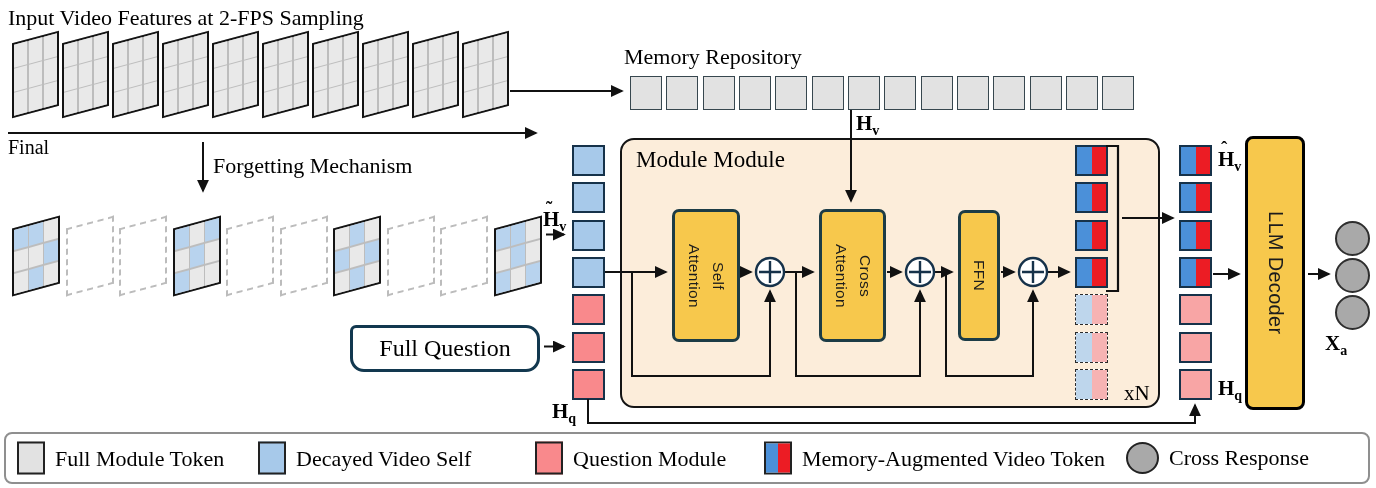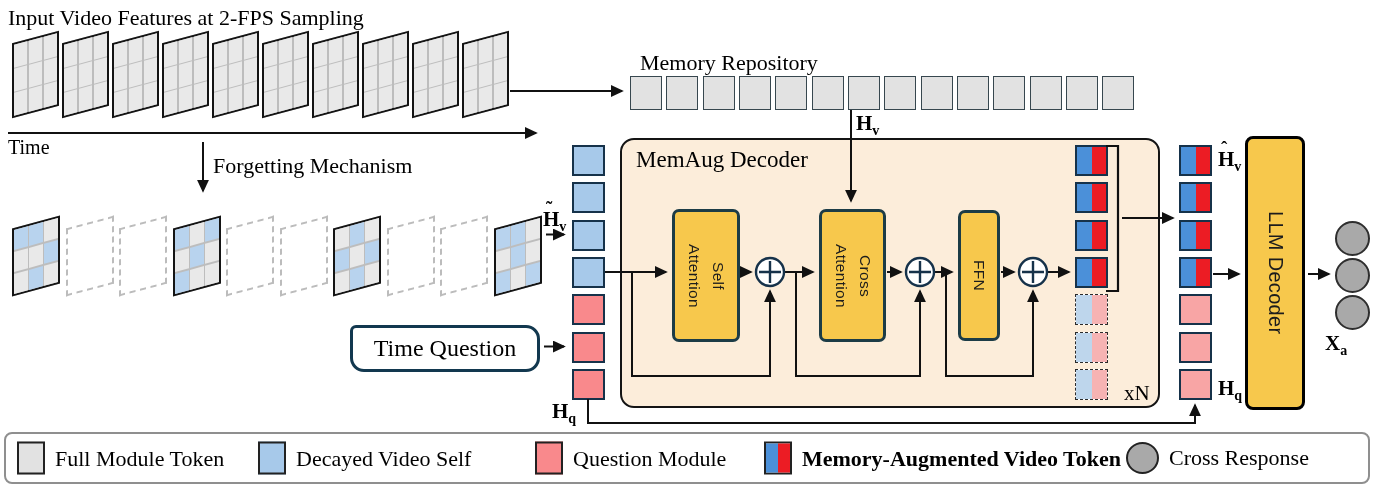--- a/index.html
+++ b/index.html
@@ -81,23 +81,23 @@
   .li-icon.response{width:33px;height:32px;border-radius:50%;background:#a9a9a9;}
 
   svg.wires{position:absolute;left:0;top:0;z-index:5;pointer-events:none;}
 </style>
 </head>
 <body>
 
 <div class="canvas">
 
   <div class="lbl" style="left:8px;top:5px;font-size:22px;">Input Video Features at 2-FPS Sampling</div>
-  <div class="lbl" style="left:8px;top:136px;font-size:20px;">Time</div>
+  <div class="lbl" style="left:8px;top:136px;font-size:20px;">Final</div>
   <div class="lbl" style="left:213px;top:153px;font-size:22px;">Forgetting Mechanism</div>
-  <div class="lbl" style="left:640px;top:44px;font-size:22px;margin-top:6px;">Memory Repository</div>
+  <div class="lbl" style="left:624px;top:44px;font-size:22px;">Memory Repository</div>
 
   <div class="abs" id="full-frames-row">
       <div class="frame" style="left: 12px; top: 37px;">
         <div class="cell"></div>
         <div class="cell"></div>
         <div class="cell"></div>
         <div class="cell"></div>
         <div class="cell"></div>
         <div class="cell"></div>
         <div class="cell"></div>
@@ -269,21 +269,21 @@
       <div class="memsq"></div>
       <div class="memsq"></div>
       <div class="memsq"></div>
       <div class="memsq"></div>
       <div class="memsq"></div>
       <div class="memsq"></div>
       <div class="memsq"></div>
     </div>
 
   <div class="module"></div>
-  <div class="module-title">MemAug Decoder</div>
+  <div class="module-title">Module Module</div>
   <div class="xn">xN</div>
 
   <div class="block" style="left:672px;top:209px;width:68px;height:133px;">
     <div class="vtext">
       <div>Self</div>
       <div>Attention</div>
     </div>
   </div>
   <div class="block" style="left:819px;top:209px;width:67px;height:133px;">
     <div class="vtext">
@@ -350,21 +350,21 @@
       <div class="token split" style="left: 1179px; top: 256.9px; z-index: 3;">
         <div class="half l"></div>
         <div class="half r"></div>
       </div>
       <div class="token pink" style="left: 1179px; top: 294.2px; z-index: 3;"></div>
       <div class="token pink" style="left: 1179px; top: 331.5px; z-index: 3;"></div>
       <div class="token pink" style="left: 1179px; top: 368.8px; z-index: 3;"></div>
     </div>
 
   <div class="uq">
-    <span>Time Question</span>
+    <span>Full Question</span>
   </div>
 
   <div class="decoder">
     <div class="vtext">LLM Decoder</div>
   </div>
 
   <div class="abs" id="circles">
       <div class="circle" style="left: 1335px; top: 221px;"></div>
       <div class="circle" style="left: 1335px; top: 258px;"></div>
       <div class="circle" style="left: 1335px; top: 295px;"></div>
@@ -422,21 +422,21 @@
         <span>Full Module Token</span>
       </div>
       <div class="legend-item" style="left: 252px;">
         <div class="li-icon decayed"></div>
         <span>Decayed Video Self</span>
       </div>
       <div class="legend-item" style="left: 529px;">
         <div class="li-icon question"></div>
         <span>Question Module</span>
       </div>
-      <div class="legend-item" style="left: 758px; font-weight: bold;">
+      <div class="legend-item" style="left: 758px;">
         <div class="li-icon memaug">
           <div class="half l"></div>
           <div class="half r"></div>
         </div>
         <span>Memory-Augmented Video Token</span>
       </div>
       <div class="legend-item" style="left: 1120px;">
         <div class="li-icon response"></div>
         <span>Cross Response</span>
       </div>

